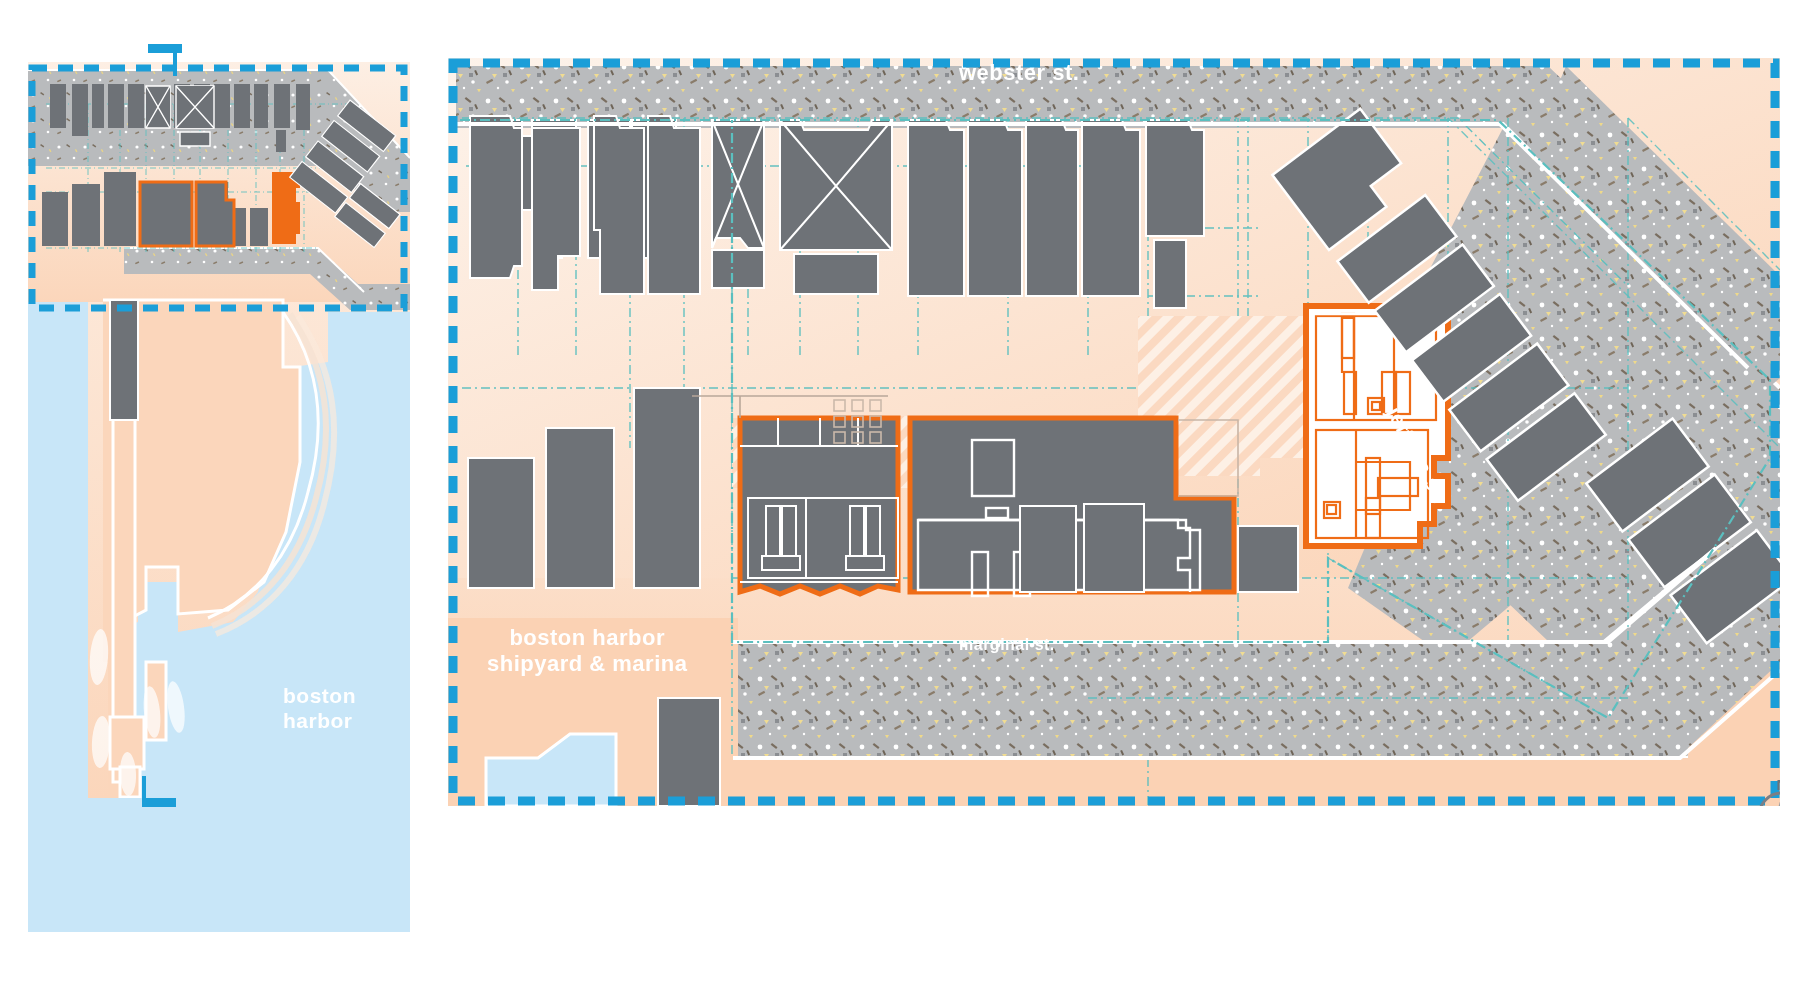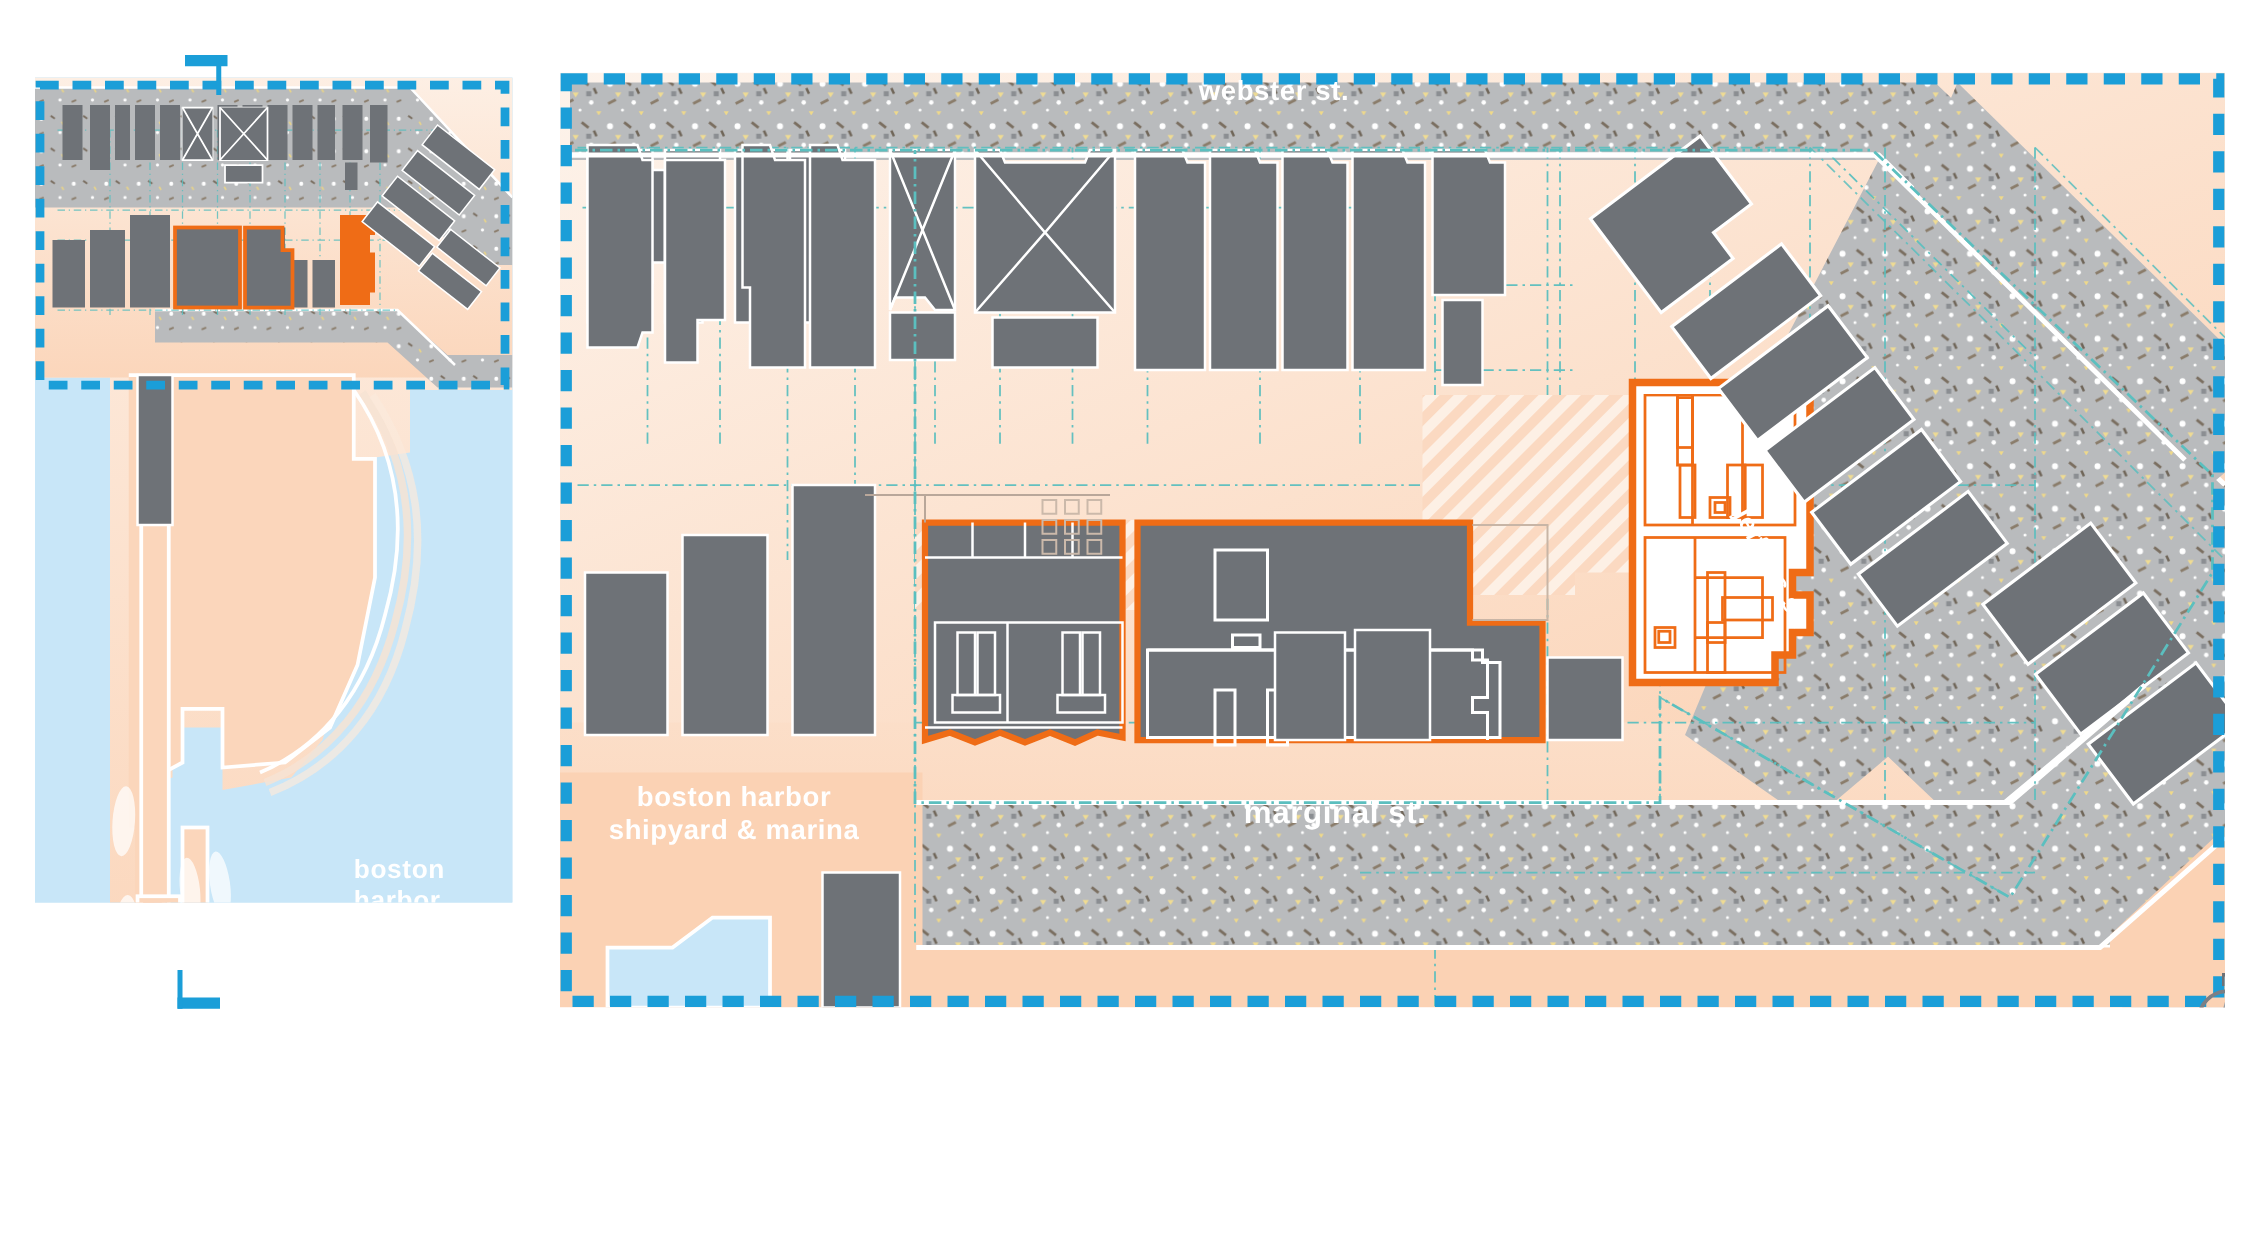--- a/index.html
+++ b/index.html
@@ -1,21 +1,21 @@
 <!DOCTYPE html>
 <html><head>
 <meta charset="utf-8">
 <style>
   html,body{margin:0;padding:0;background:#ffffff;}
   body{width:1800px;height:992px;overflow:hidden;font-family:"Liberation Sans",sans-serif;}
   #stage{position:relative;width:1800px;height:992px;background:#ffffff;}
   .panel{position:absolute;overflow:hidden;}
 
   
-  #context-panel{left:28px;top:62px;width:382px;height:660px;background:#c8e6f8;}
+  #context-panel{left:28px;top:62px;width:382px;height:870px;background:#c8e6f8;}
   #context-svg, #site-svg{position:absolute;left:0;top:0;}
 
   
 
   .maplabel{
     position:absolute;color:#ffffff;font-weight:bold;
     font-family:"Liberation Sans",sans-serif;letter-spacing:.5px;
     white-space:pre-line;pointer-events:none;
   }
   #ctx-harbor-label{left:255px;top:621px;font-size:21px;line-height:25px;}
@@ -453,21 +453,21 @@
       <path d="M12,62 H1050 L1322,322 L1322,400 L1160,660 L880,500 L880,584 L284,584 L284,62" fill="none" stroke="#5bbfbf" stroke-width="2.2" stroke-dasharray="10 4 2 4"></path>
 
       <rect x="5" y="5" width="1322" height="738" fill="none" stroke="#1b9ed8" stroke-width="9" stroke-dasharray="17 13"></rect>
     </svg>
 
     <div class="maplabel" id="site-shipyard-label" style="left:39px;top:567px;">boston harbor
 shipyard &amp; marina</div>
 
     <div class="maplabel" style="left:511px;top:2px;font-size:22px;">webster st.</div>
 
-    <div class="maplabel" style="left:511px;top:578px;font-size:25px;margin-left:36px;">marginal st.</div>
+    <div class="maplabel" style="left:511px;top:578px;font-size:16px;">marginal st.</div>
 
     <div class="maplabel" style="left:955px;top:345px;font-size:21px;transform:rotate(62deg);transform-origin:left top;">jeffries st.</div>
 
     <div id="north-arrow">
       <div class="n-letter">N</div>
       <svg width="52" height="52" viewBox="0 0 52 52" style="position:absolute;left:0;top:14px;">
         <circle cx="26" cy="26" r="23" fill="none" stroke="#7b7f85" stroke-width="3"></circle>
         <path d="M26,3 V49" stroke="#7b7f85" stroke-width="3"></path>
         <path d="M3,26 H49" stroke="#7b7f85" stroke-width="3"></path>
         <path d="M26,4 L32,26 L26,26 Z" fill="#7b7f85"></path>

